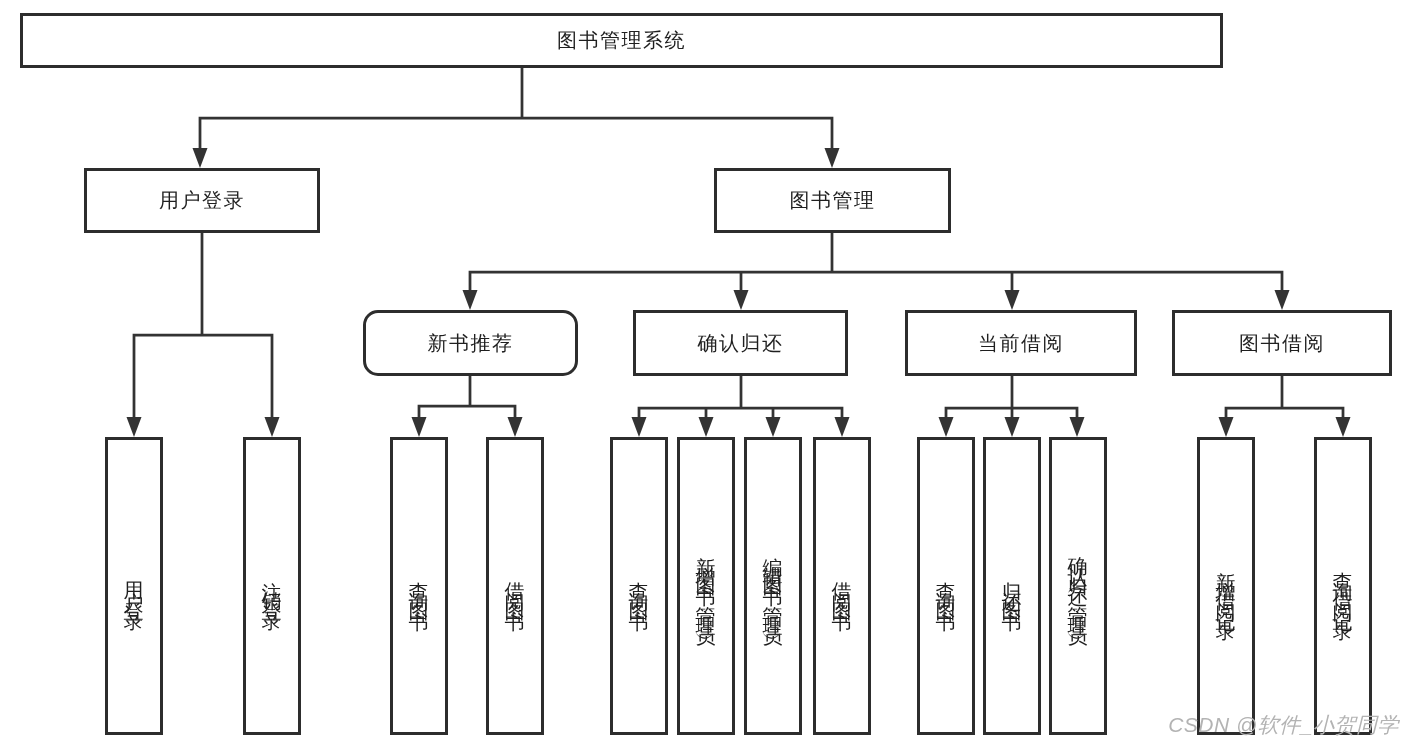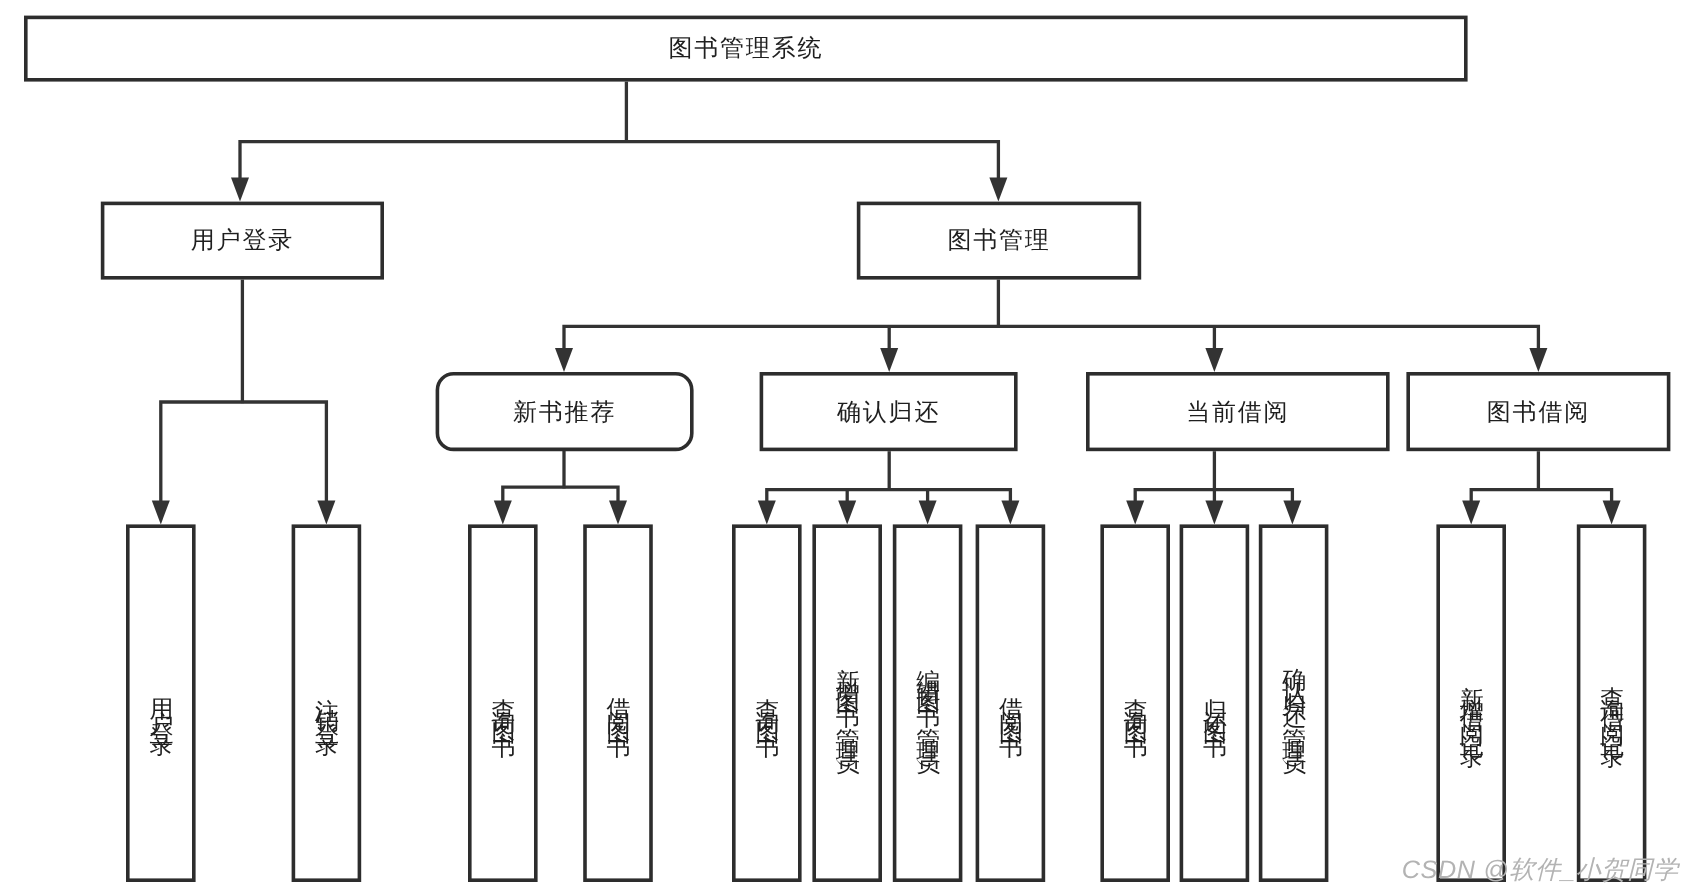--- a/index.html
+++ b/index.html
@@ -120,21 +120,21 @@
   <div class="box" style="left:714px;top:168px;width:237px;height:65px;">
     <span class="h-label">图书管理</span>
   </div>
 
   <div class="box" style="left:363px;top:310px;width:215px;height:66px;border-radius:15px;">
     <span class="h-label">新书推荐</span>
   </div>
   <div class="box" style="left:633px;top:310px;width:215px;height:66px;">
     <span class="h-label">确认归还</span>
   </div>
-  <div class="box" style="left:905px;top:310px;width:253px;height:66px;">
+  <div class="box" style="left:905px;top:310px;width:232px;height:66px;">
     <span class="h-label">当前借阅</span>
   </div>
   <div class="box" style="left:1172px;top:310px;width:220px;height:66px;">
     <span class="h-label">图书借阅</span>
   </div>
 
   <div class="box leaf" style="left:105px;">
     <span class="vtext">用户登录</span>
   </div>
   <div class="box leaf" style="left:243px;">

